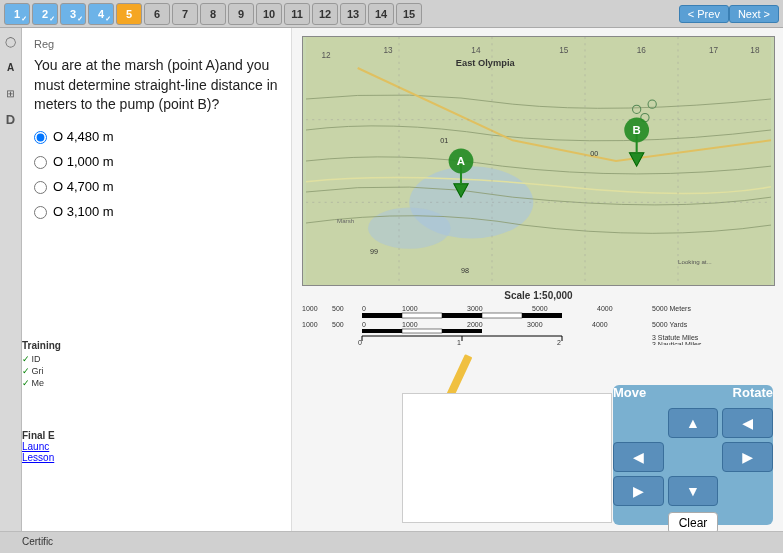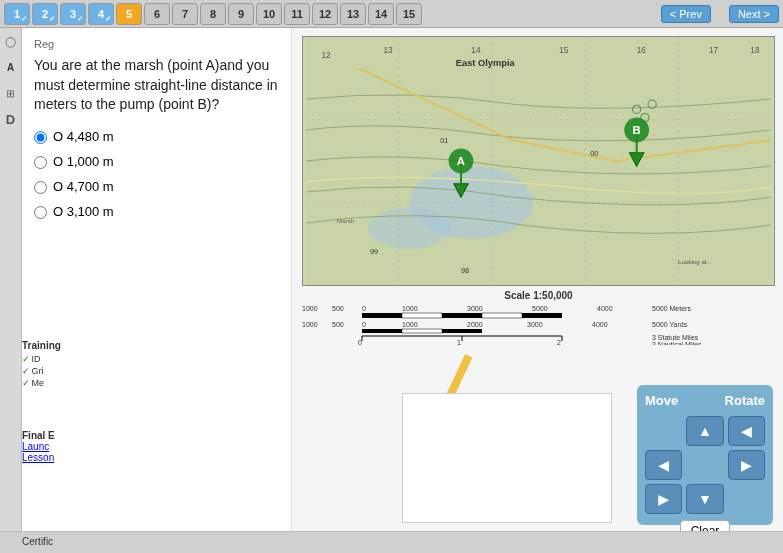--- a/index.html
+++ b/index.html
@@ -37,21 +37,21 @@
     .q-tab.normal { background: #c8c8c8; color: #333; }
     .q-tab .checkmark {
       position: absolute;
       bottom: 1px;
       right: 2px;
       font-size: 7px;
       color: white;
     }
     .nav-buttons {
       display: flex;
-      gap: 18px;
+      gap: 0;
     }
     .nav-btn {
       background: #5a9fd4;
       color: white;
       border: 1px solid #3a7fb4;
       padding: 2px 8px;
       font-size: 11px;
       cursor: pointer;
       border-radius: 3px;
     }
@@ -185,25 +185,25 @@
       height: 130px;
       background: white;
       border: 1px solid #ccc;
     }
 
     
     .control-panel {
       position: absolute;
       right: 10px;
       bottom: 28px;
-      width: 136px;
+      width: 160px;
       height: 140px;
       background: #7ab0d0;
       border-radius: 6px;
-      padding: 8px;
+      padding: 0;
     }
     .control-header {
       display: flex;
       justify-content: space-between;
       margin-bottom: 8px;
       color: white;
       font-size: 13px;
       font-weight: bold;
     }
     .control-grid {

